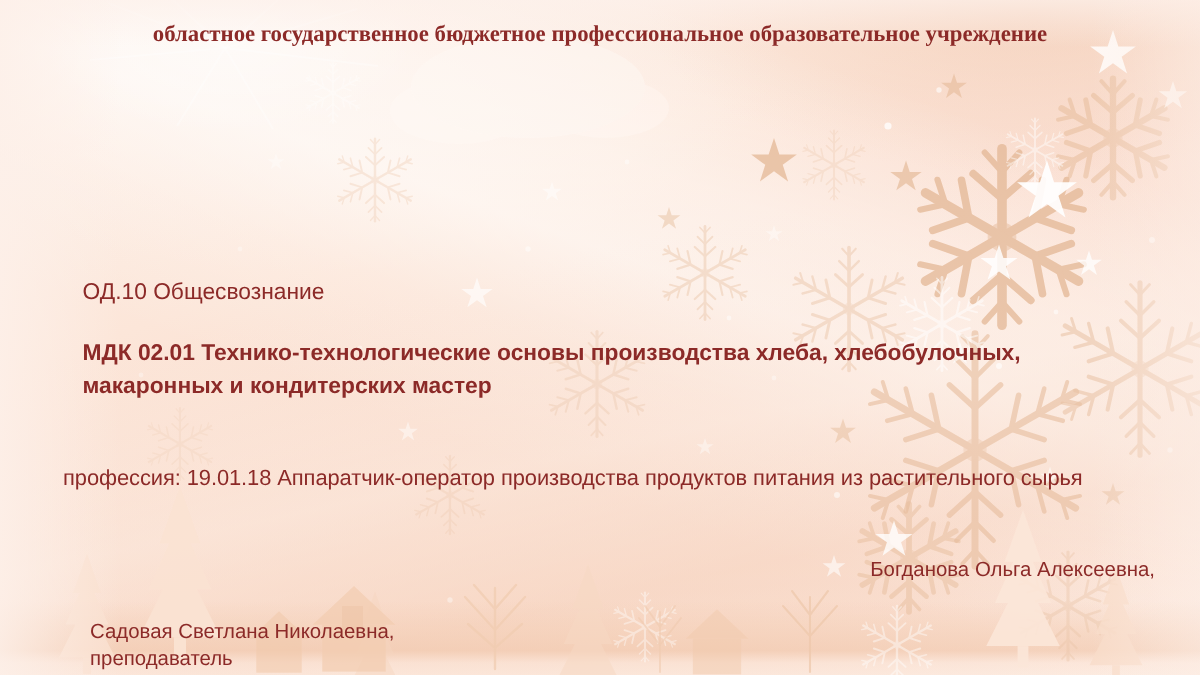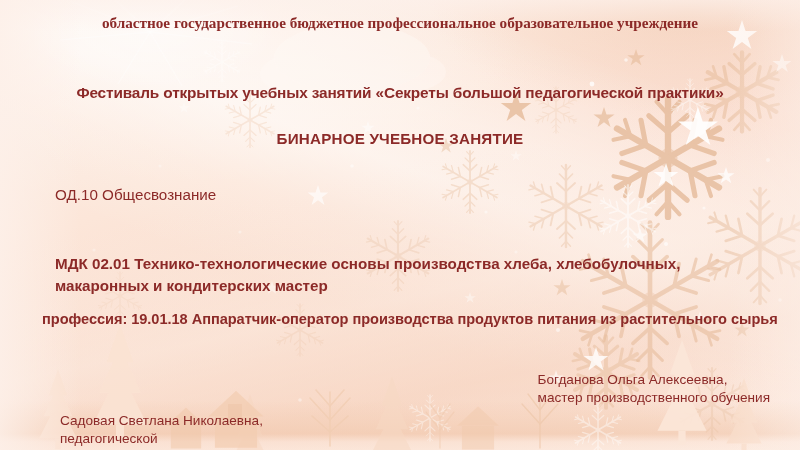--- a/index.html
+++ b/index.html
@@ -106,45 +106,44 @@
     left: 55px; top: 186px;
     font-size: 15.2px;
     font-weight: normal;
   }
 
   #mdk-block {
     left: 55px; top: 225px;
     font-size: 15.2px;
     font-weight: bold;
     line-height: 22px;
-    margin-top: 28px;
   }
   #mdk-block .mline { white-space: nowrap; }
 
   #profession-line {
     left: 42px; top: 311px;
     font-size: 14.6px;
-    font-weight: bold;
+    font-weight: normal;
     letter-spacing: -0.05px;
   }
 
   #credit-left {
     left: 60px; top: 371px;
     font-size: 13.6px;
     font-weight: normal;
     line-height: 18px;
     text-align: left;
     margin-top: 41px;
   }
   #credit-right {
     right: 30px; top: 371px;
     font-size: 13.6px;
     font-weight: normal;
     line-height: 18px;
-    text-align: left;
+    text-align: right;
   }
   .cline { white-space: nowrap; }
 </style>
 </head>
 <body>
 
 <div id="slide">
 
   <div class="bg-layer" id="bg-base"></div>
   <div class="bg-layer" id="bg-topwedge"></div>
@@ -384,36 +383,33 @@
       <circle cx="516" cy="252" r="1.6" opacity="0.35"></circle>
     </g>
   </svg>
 
   <div class="bg-layer" id="bg-vignette"></div>
 
   <div id="header-block" class="txt">
     <div class="hline">областное государственное бюджетное профессиональное  образовательное учреждение</div>
   </div>
 
-  <div id="festival-line" class="txt">Фестиваль  открытых  учебных  занятий  «Секреты  большой  педагогической  практики»</div>
-
-  <div id="binar-line" class="txt">БИНАРНОЕ УЧЕБНОЕ ЗАНЯТИЕ</div>
+
 
   <div id="subject-line" class="txt">ОД.10 Общесвознание</div>
 
   <div id="mdk-block" class="txt">
     <div class="mline">МДК 02.01 Технико-технологические основы производства хлеба, хлебобулочных,</div>
     <div class="mline">макаронных и кондитерских мастер</div>
   </div>
 
   <div id="profession-line" class="txt">профессия: 19.01.18 Аппаратчик-оператор  производства продуктов питания из растительного сырья</div>
 
   <div id="credit-left" class="txt">
     <div class="cline">Садовая Светлана Николаевна,</div>
-    <div class="cline">педагогической</div>
+    <div class="cline">преподаватель</div>
   </div>
 
   <div id="credit-right" class="txt">
     <div class="cline">Богданова Ольга Алексеевна,</div>
-    <div class="cline">мастер производственного обучения</div>
   </div>
 
 </div>
 
 </body></html>

